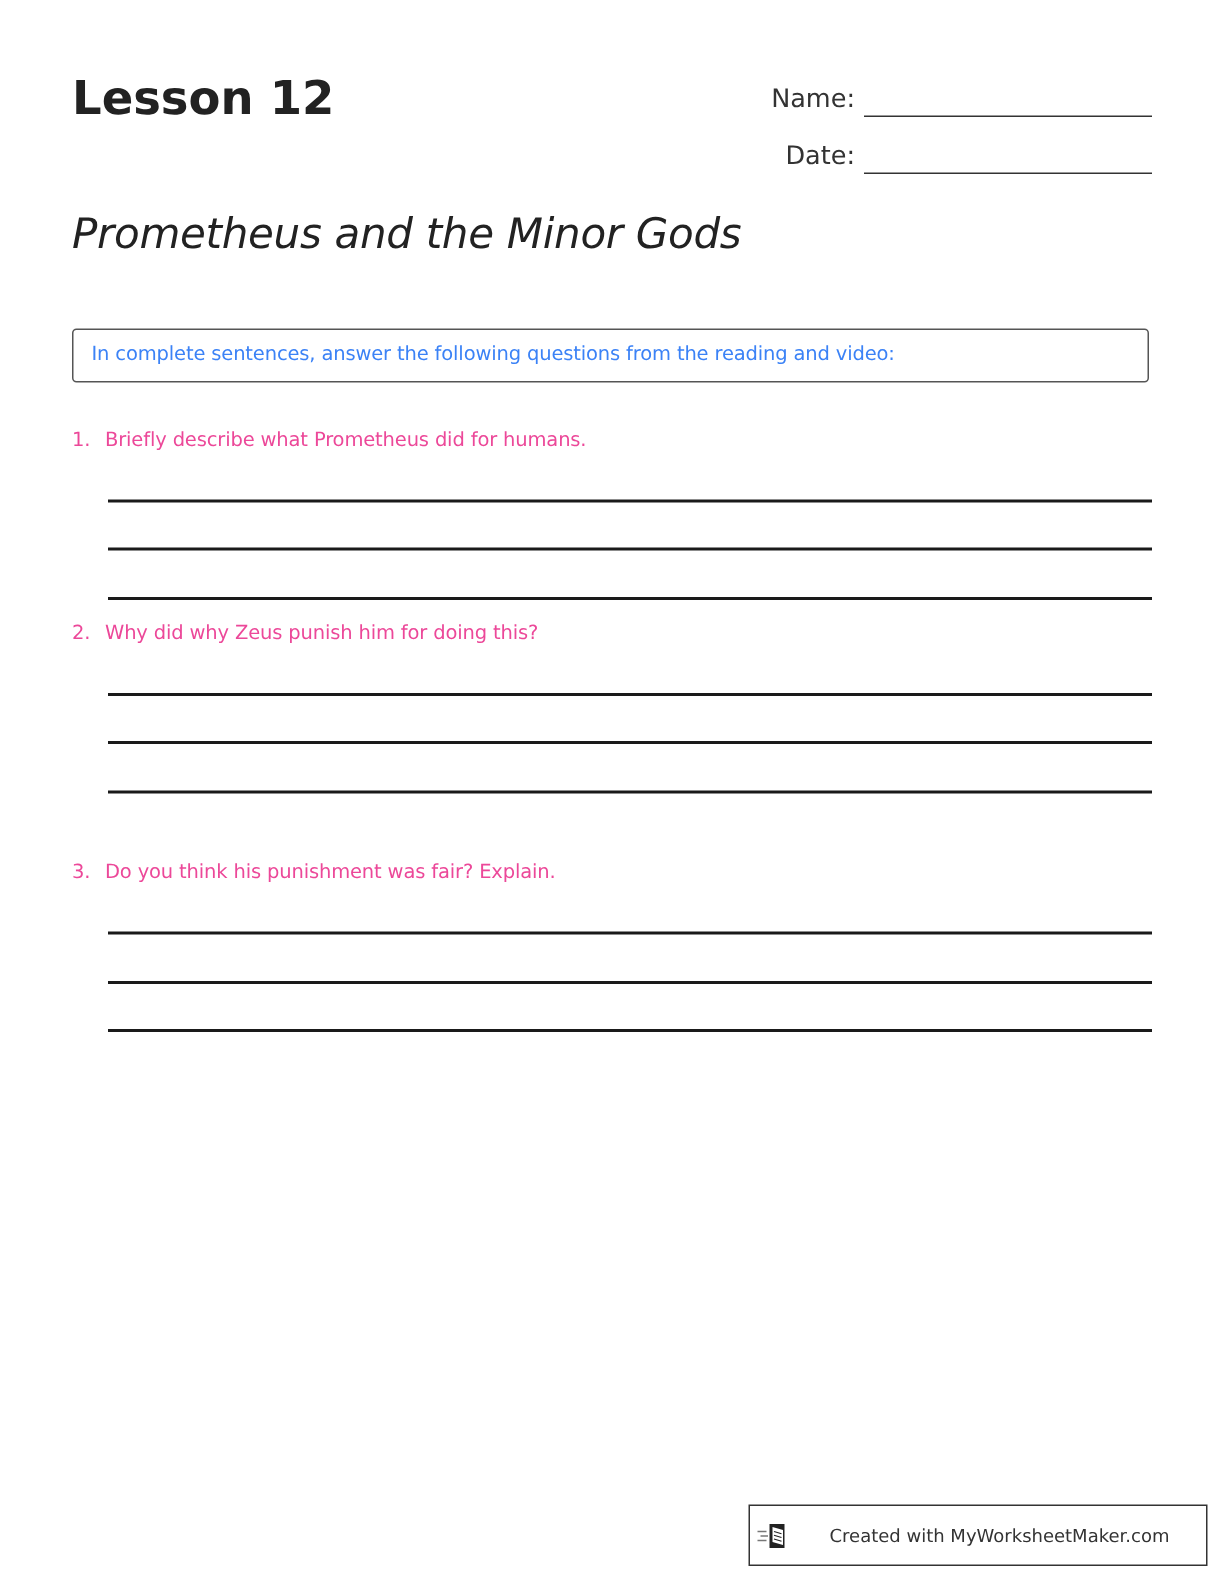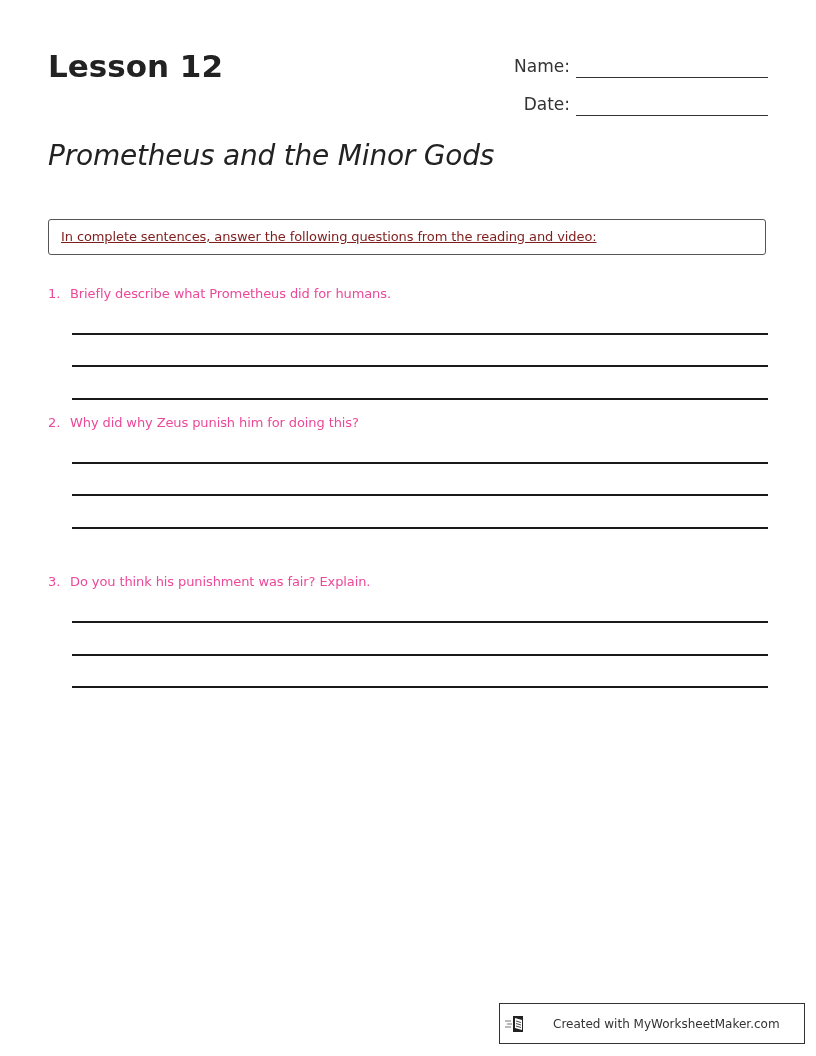--- a/index.html
+++ b/index.html
@@ -22,23 +22,22 @@
       border-bottom: 1px solid #333;
     }
     .worksheet-title {
       position: absolute; left: 48px; top: 139px;
       font-size: 28px; font-style: italic; font-weight: normal; color: #222;
       margin: 0; letter-spacing: -0.2px;
     }
     .instructions {
       position: absolute; left: 48px; top: 219px; width: 718px; height: 36px;
       border: 1px solid #555; border-radius: 3px; box-sizing: border-box;
-      font-size: 13px; color: #7f1d1d; padding: 9px 12px; white-space: nowrap;
+      font-size: 13px; color: #3b82f6; padding: 9px 12px; white-space: nowrap;
       letter-spacing: -0.1px;
-      text-decoration: underline;
     }
     .question {
       position: absolute; left: 48px; width: 720px;
     }
     .question .q-text {
       font-size: 13px; color: #ec4899; white-space: nowrap; height: 18px;
       letter-spacing: -0.1px;
     }
     .question .q-num { display: inline-block; width: 22px; }
     .answer-line {

